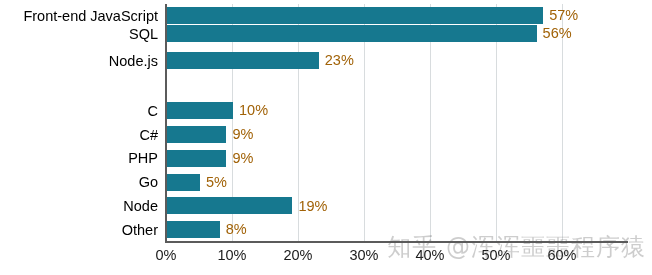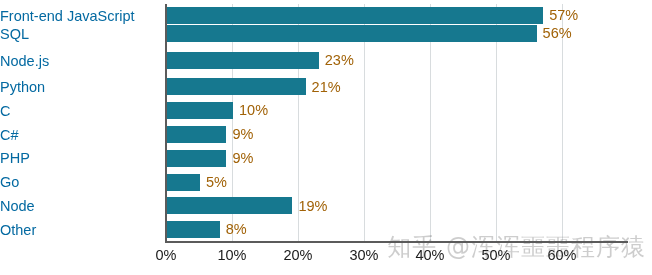--- a/index.html
+++ b/index.html
@@ -77,22 +77,23 @@
     left: 0;
     width: 652px;
     height: 23.8px;
     display: flex;
     align-items: center;
   }
   .row-label {
     position: absolute;
     left: 0;
     width: 158px;
+    text-align: right;
     font-size: 14.5px;
-    color: #0369a1;
+    color: #000000;
     line-height: 1;
     white-space: nowrap;
   }
   .bar-wrap {
     position: absolute;
     left: 167px;
     top: 3px;
     height: 17px;
     display: flex;
     align-items: center;
@@ -171,27 +172,20 @@
         <div class="bar-wrap">
           <div class="bar" style="width: 369.6px; background: rgb(22, 120, 143);"></div>
           <div class="bar-value">56%</div>
         </div>
       </div>
       <div class="row" style="top: 45px; height: 23.8px;">
         <div class="row-label">Node.js</div>
         <div class="bar-wrap">
           <div class="bar" style="width: 151.8px; background: rgb(22, 120, 143);"></div>
           <div class="bar-value">23%</div>
-        </div>
-      </div>
-      <div class="row" style="top: 71.4px; height: 23.8px;">
-        <div class="row-label">Python</div>
-        <div class="bar-wrap">
-          <div class="bar" style="width: 138.6px; background: rgb(22, 120, 143);"></div>
-          <div class="bar-value">21%</div>
         </div>
       </div>
       <div class="row" style="top: 95.2px; height: 23.8px;">
         <div class="row-label">C</div>
         <div class="bar-wrap">
           <div class="bar" style="width: 66px; background: rgb(22, 120, 143);"></div>
           <div class="bar-value">10%</div>
         </div>
       </div>
       <div class="row" style="top: 119px; height: 23.8px;">

